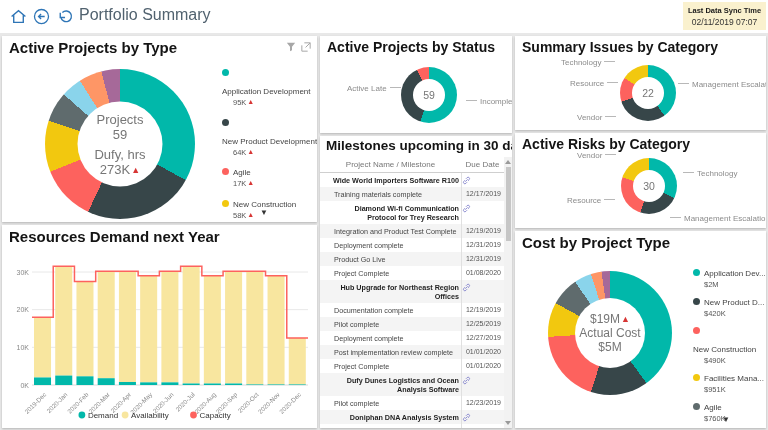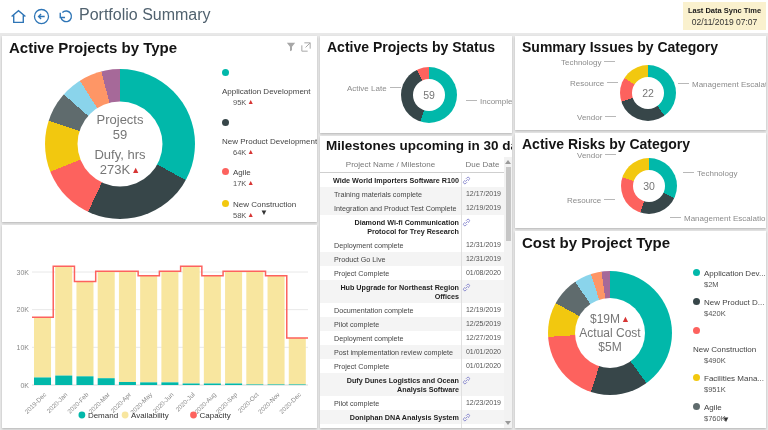--- a/index.html
+++ b/index.html
@@ -98,20 +98,21 @@
       </div>
       <div class="lg-item" style="margin-bottom: 4.5px;">
         <div><span class="dot" style="background: rgb(242, 200, 15);"></span><span class="lbl">New Construction</span></div>
         <div class="val">58K<span class="tri">▲</span></div>
       </div>
     </div>
   <div class="scroll-chevron" style="left:258px;top:172px;">▼</div>
 </div>
 
 <div class="panel" style="left:2px;top:225px;width:315px;height:203px;">
+  <div class="ptitle" style="font-size:15px">Resources Demand next Year</div>
   <div style="position:absolute;left:2px;top:20px;" id="res-chart">
       <svg width="311" height="181">
         <line x1="28" y1="140" x2="304" y2="140" stroke="#d9d9d9" stroke-width="1"></line>
         <text x="25" y="142.5" text-anchor="end" font-size="7" fill="#888">0K</text>
         <line x1="28" y1="102.33333333333334" x2="304" y2="102.33333333333334" stroke="#e8e8e8" stroke-width="1"></line>
         <text x="25" y="104.83333333333334" text-anchor="end" font-size="7" fill="#888">10K</text>
         <line x1="28" y1="64.66666666666667" x2="304" y2="64.66666666666667" stroke="#e8e8e8" stroke-width="1"></line>
         <text x="25" y="67.16666666666667" text-anchor="end" font-size="7" fill="#888">20K</text>
         <line x1="28" y1="27" x2="304" y2="27" stroke="#e8e8e8" stroke-width="1"></line>
         <text x="25" y="29.5" text-anchor="end" font-size="7" fill="#888">30K</text>
@@ -188,31 +189,31 @@
         <div class="tdue linkcell">
           <svg width="9" height="9" viewBox="0 0 12 12">
             <path d="M4.8 7.2 L7.2 4.8 M5.6 3.4 L6.8 2.2 a1.9 1.9 0 0 1 2.7 2.7 L8.3 6.1 M6.4 8.6 L5.2 9.8 a1.9 1.9 0 0 1 -2.7 -2.7 L3.7 5.9" fill="none" stroke="#7B7BC9" stroke-width="1.1" stroke-linecap="round"></path>
           </svg>
         </div>
       </div>
       <div class="trow mile alt">
         <div class="tname">Training materials complete</div>
         <div class="tdue">12/17/2019</div>
       </div>
+      <div class="trow proj">
+        <div class="tname">Diamond Wi-fi Communication Protocol for Trey Research</div>
+        <div class="tdue linkcell">
+          <svg width="9" height="9" viewBox="0 0 12 12">
+            <path d="M4.8 7.2 L7.2 4.8 M5.6 3.4 L6.8 2.2 a1.9 1.9 0 0 1 2.7 2.7 L8.3 6.1 M6.4 8.6 L5.2 9.8 a1.9 1.9 0 0 1 -2.7 -2.7 L3.7 5.9" fill="none" stroke="#7B7BC9" stroke-width="1.1" stroke-linecap="round"></path>
+          </svg>
+        </div>
+      </div>
       <div class="trow mile alt">
         <div class="tname">Integration and Product Test Complete</div>
         <div class="tdue">12/19/2019</div>
-      </div>
-      <div class="trow proj">
-        <div class="tname">Diamond Wi-fi Communication Protocol for Trey Research</div>
-        <div class="tdue linkcell">
-          <svg width="9" height="9" viewBox="0 0 12 12">
-            <path d="M4.8 7.2 L7.2 4.8 M5.6 3.4 L6.8 2.2 a1.9 1.9 0 0 1 2.7 2.7 L8.3 6.1 M6.4 8.6 L5.2 9.8 a1.9 1.9 0 0 1 -2.7 -2.7 L3.7 5.9" fill="none" stroke="#7B7BC9" stroke-width="1.1" stroke-linecap="round"></path>
-          </svg>
-        </div>
       </div>
       <div class="trow mile">
         <div class="tname">Deployment complete</div>
         <div class="tdue">12/31/2019</div>
       </div>
       <div class="trow mile alt">
         <div class="tname">Product Go Live</div>
         <div class="tdue">12/31/2019</div>
       </div>
       <div class="trow mile">

